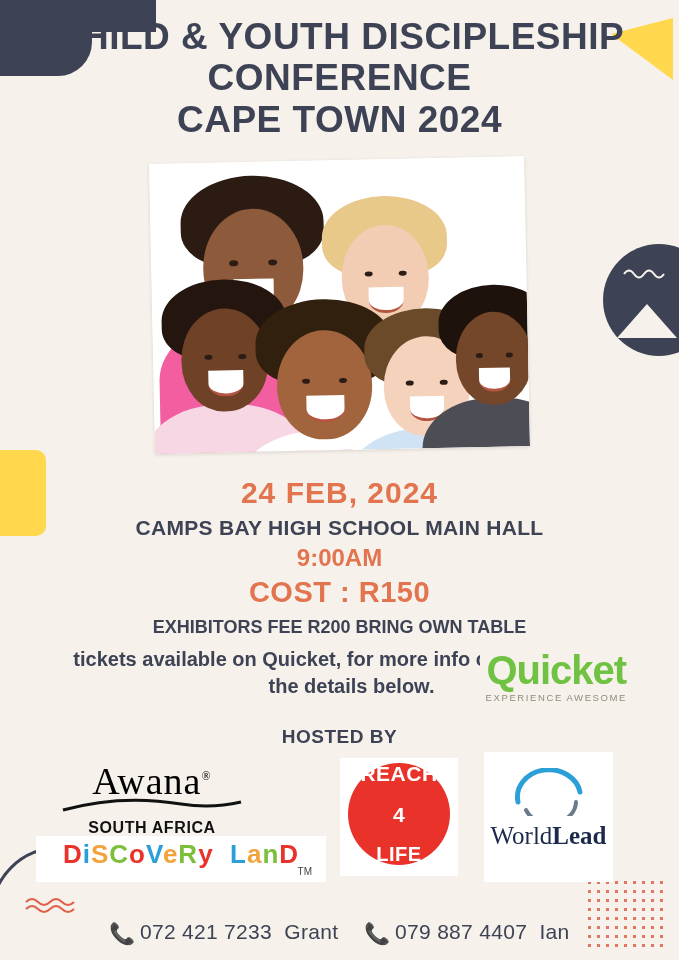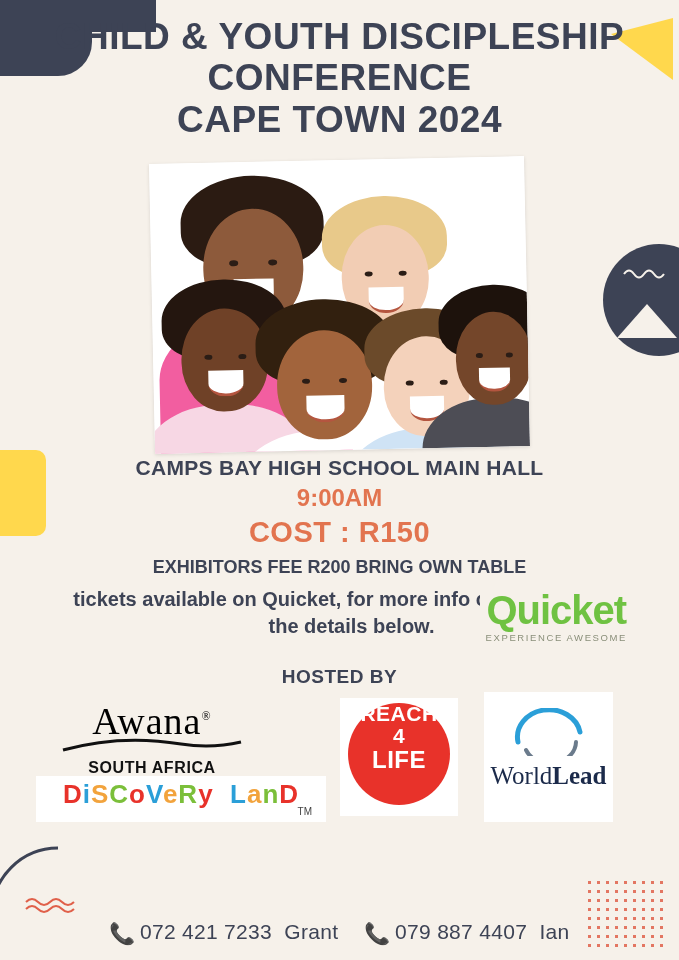--- a/index.html
+++ b/index.html
@@ -288,26 +288,26 @@
     background: #ffffff;
   }
   .logo-reach .circle {
     position: absolute; left: 8px; top: 5px;
     width: 102px; height: 102px;
     border-radius: 50%;
     background: #e8322a;
     color: #ffffff;
     font-weight: 800;
     display: flex; flex-direction: column;
-    align-items: center; justify-content: flex-start;
+    align-items: center; justify-content: space-between;
     line-height: 1.05;
   }
   .logo-reach .r1 { font-size: 21px; letter-spacing: .5px; }
   .logo-reach .r2 { font-size: 21px; letter-spacing: .5px; }
-  .logo-reach .r3 { font-size: 24px; letter-spacing: .5px; }
+  .logo-reach .r3 { font-size: 20px; letter-spacing: .5px; }
   .logo-world {
     position: absolute;
     left: 484px; top: -6px;
     width: 129px; height: 130px;
     background: #ffffff;
     text-align: center;
   }
   .logo-world .swirl { margin-top: 16px; }
   .logo-world .wl {
     font-family: "Liberation Serif", serif;
@@ -421,20 +421,21 @@
           <div class="body" style="background:#4d4d55;"></div>
           <div class="face" style="background:#74462a;">
             <div class="eye l"></div>
               <div class="eye r"></div>
             <div class="smile"></div>
           </div>
         </div>
       </div>
     </div>
 
+    <div class="date">24  FEB, 2024</div>
     <div class="venue">CAMPS BAY HIGH SCHOOL MAIN HALL</div>
     <div class="time">9:00AM</div>
     <div class="cost">COST : R150</div>
     <div class="exhibitors">EXHIBITORS FEE R200 BRING OWN TABLE</div>
 
     <div class="blurb">
       <div>tickets available on Quicket, for more info contact us on</div>
       <div><span class="l3">the details below.</span></div>
     </div>
 

